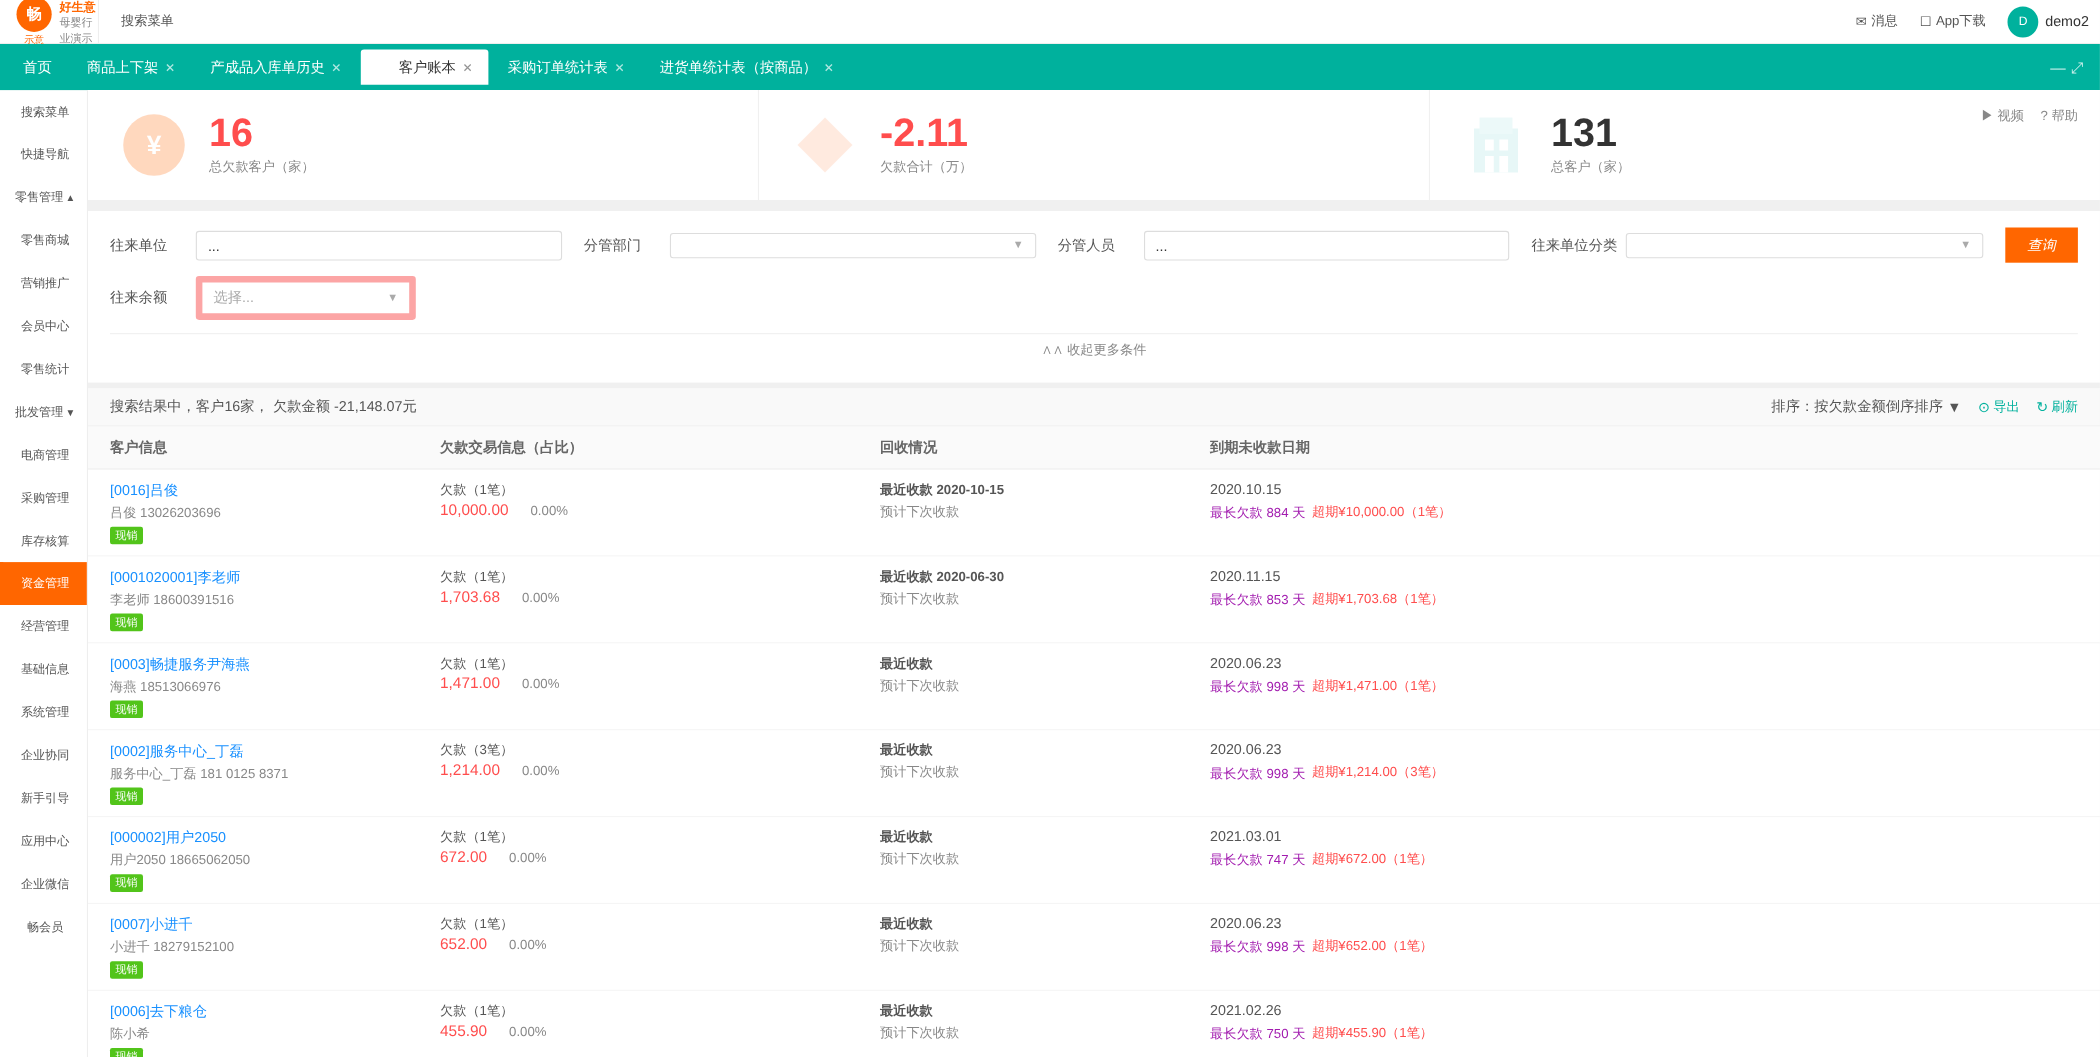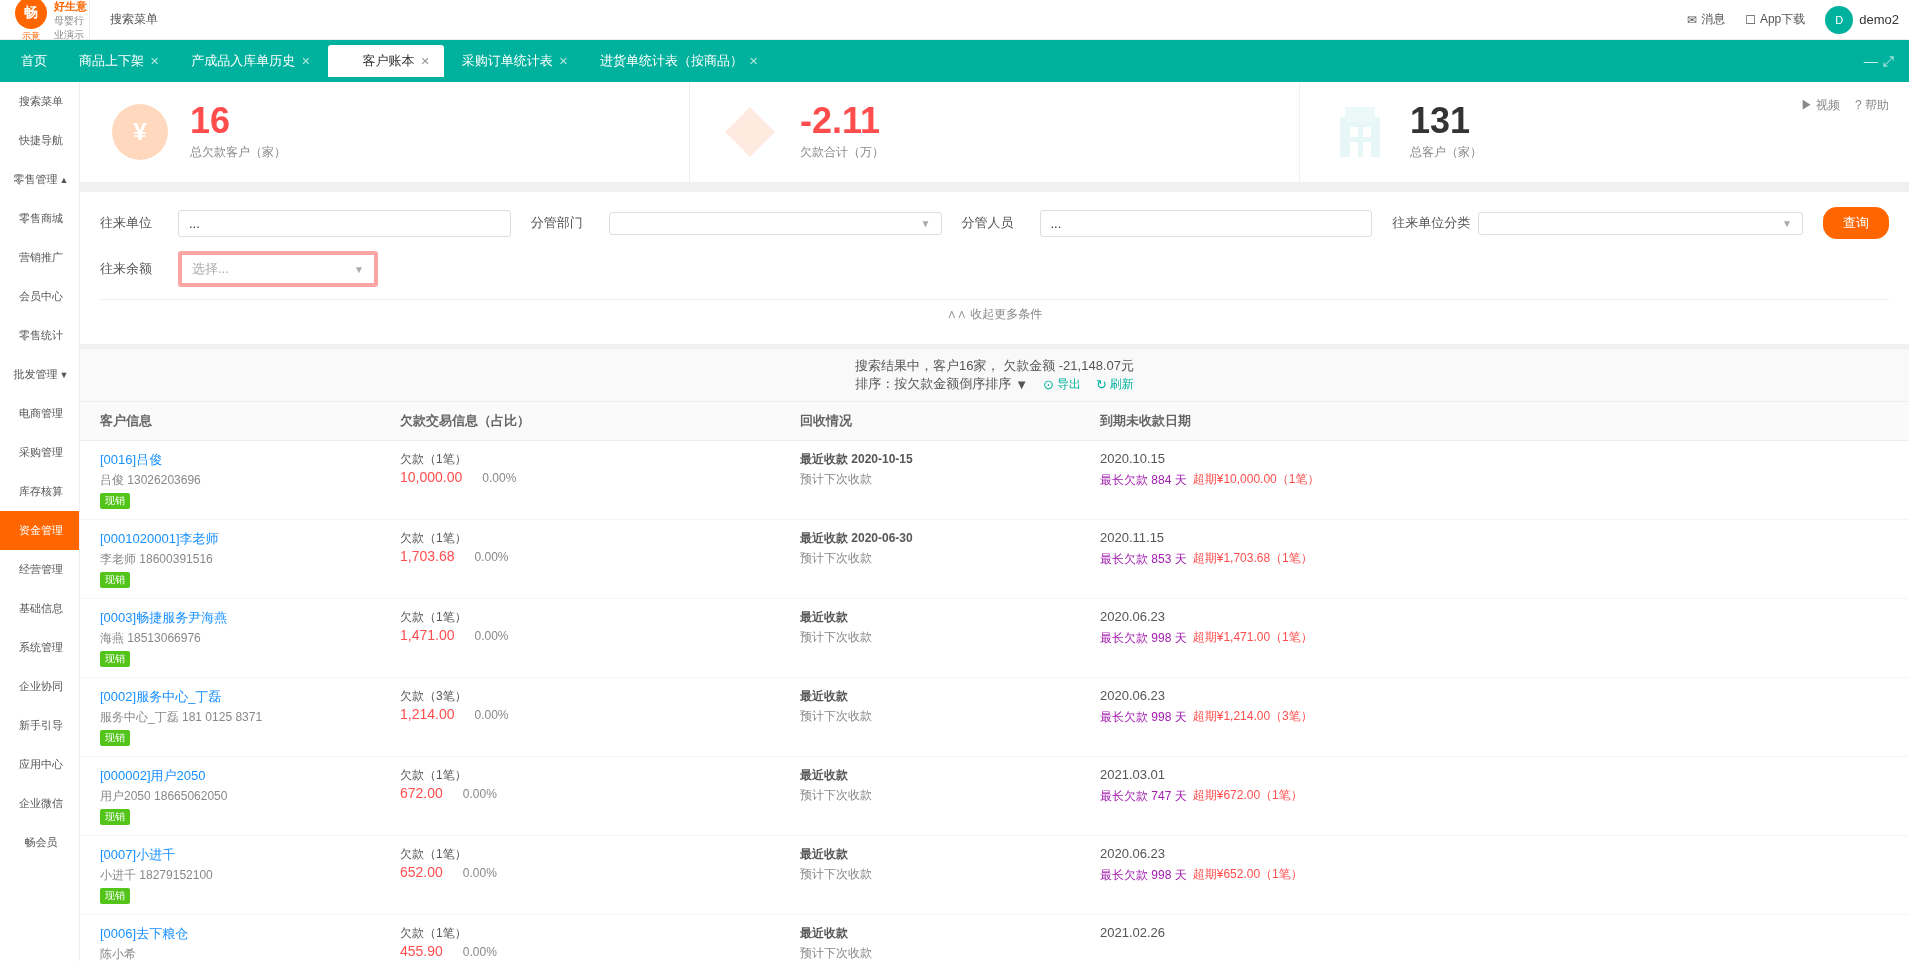--- a/index.html
+++ b/index.html
@@ -35,25 +35,25 @@
     .stat-label { font-size: 12px; color: #888; margin-top: 5px; }
     .stat-top-right { position: absolute; top: 15px; right: 20px; display: flex; gap: 15px; font-size: 12px; color: #888; cursor: pointer; }
 
     
     .filter-area { background: #fff; padding: 15px 20px; margin-bottom: 5px; }
     .filter-row { display: flex; align-items: center; gap: 20px; margin-bottom: 12px; }
     .filter-item { display: flex; align-items: center; gap: 8px; flex: 1; }
     .filter-label { font-size: 13px; color: #555; white-space: nowrap; min-width: 70px; }
     .filter-input { flex: 1; border: 1px solid #ddd; border-radius: 3px; padding: 5px 10px; font-size: 13px; display: flex; align-items: center; justify-content: space-between; cursor: pointer; position: relative; }
     .filter-select { flex: 1; border: 1px solid #ddd; border-radius: 3px; padding: 5px 10px; font-size: 13px; display: flex; align-items: center; justify-content: space-between; cursor: pointer; background: #fff; }
-    .btn-search { background: #ff6600; color: #fff; border: none; padding: 7px 20px; border-radius: 14px; cursor: pointer; font-size: 13px; white-space: nowrap; }
+    .btn-search { background: #ff6600; color: #fff; border: none; padding: 7px 20px; border-radius: 0; cursor: pointer; font-size: 13px; white-space: nowrap; font-style: italic; }
     .collapse-bar { text-align: center; padding: 6px; color: #888; font-size: 12px; cursor: pointer; border-top: 1px solid #f0f0f0; }
 
     
-    .results-header { display: flex; align-items: center; justify-content: space-between; background: #f9f9f9; padding: 8px 20px; border-bottom: 1px solid #eee; font-size: 13px; color: #555; flex-direction: column; }
+    .results-header { display: flex; align-items: center; justify-content: space-between; background: #f9f9f9; padding: 8px 20px; border-bottom: 1px solid #eee; font-size: 13px; color: #555; }
     .results-actions { display: flex; align-items: center; gap: 15px; }
     .btn-export { color: #00b19d; cursor: pointer; font-size: 12px; }
     .btn-refresh { color: #00b19d; cursor: pointer; font-size: 12px; }
 
     
     .table-container { background: #fff; }
     .table-header { display: grid; grid-template-columns: 300px 400px 300px 1fr; padding: 10px 20px; background: #fafafa; border-bottom: 1px solid #eee; font-size: 13px; color: #666; font-weight: bold; }
     .table-row { display: grid; grid-template-columns: 300px 400px 300px 1fr; padding: 10px 20px; border-bottom: 1px solid #f5f5f5; align-items: start; }
     .customer-name { color: #1890ff; cursor: pointer; font-size: 13px; }
     .customer-info { font-size: 12px; color: #888; margin-top: 3px; }
@@ -249,21 +249,21 @@
             <div class="filter-select" style="flex:1;border:1px solid #ddd;border-radius:3px;padding:5px 10px;display:flex;justify-content:space-between;align-items:center;">
               <span></span>
               <span class="arrow-down">▼</span>
             </div>
           </div>
           <button class="btn-search">查询</button>
         </div>
         <div class="filter-row">
           <div class="filter-item">
             <span class="filter-label">往来余额</span>
-            <div class="filter-select" style="max-width:200px;border:4px solid #fca5a5;border-radius:3px;padding:5px 10px;display:flex;justify-content:space-between;align-items:center;">
+            <div class="filter-select" style="max-width:200px;border:6px solid #fca5a5;border-radius:3px;padding:5px 10px;display:flex;justify-content:space-between;align-items:center;">
               <span style="color:#aaa;">选择...</span>
               <span class="arrow-down">▼</span>
             </div>
           </div>
         </div>
         <div class="collapse-bar">
           <span>∧∧</span>
           <span>收起更多条件</span>
         </div>
       </div>
@@ -465,19 +465,23 @@
               <span class="debt-amount">455.90</span>
               <span class="debt-percent">0.00%</span>
             </div>
           </div>
           <div>
             <div class="collection-date">最近收款</div>
             <div class="collection-next">预计下次收款</div>
           </div>
           <div>
             <div class="due-date">2021.02.26</div>
+            <div style="display:flex;align-items:center;gap:6px;margin-top:3px;">
+              <span class="overdue-days">最长欠款 750 天</span>
+              <span class="overdue-badge">超期¥455.90（1笔）</span>
+            </div>
           </div>
         </div>
 
       </div>
     </div>
   </div>
 </div>
 
 </body></html>

